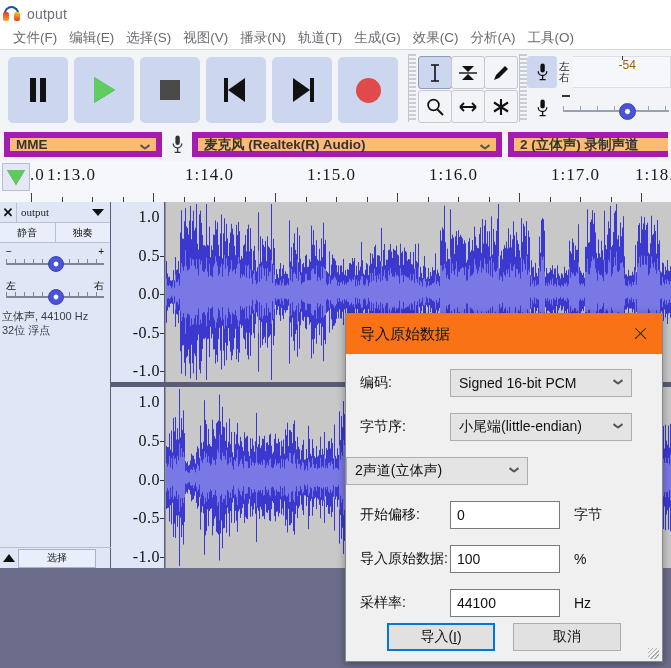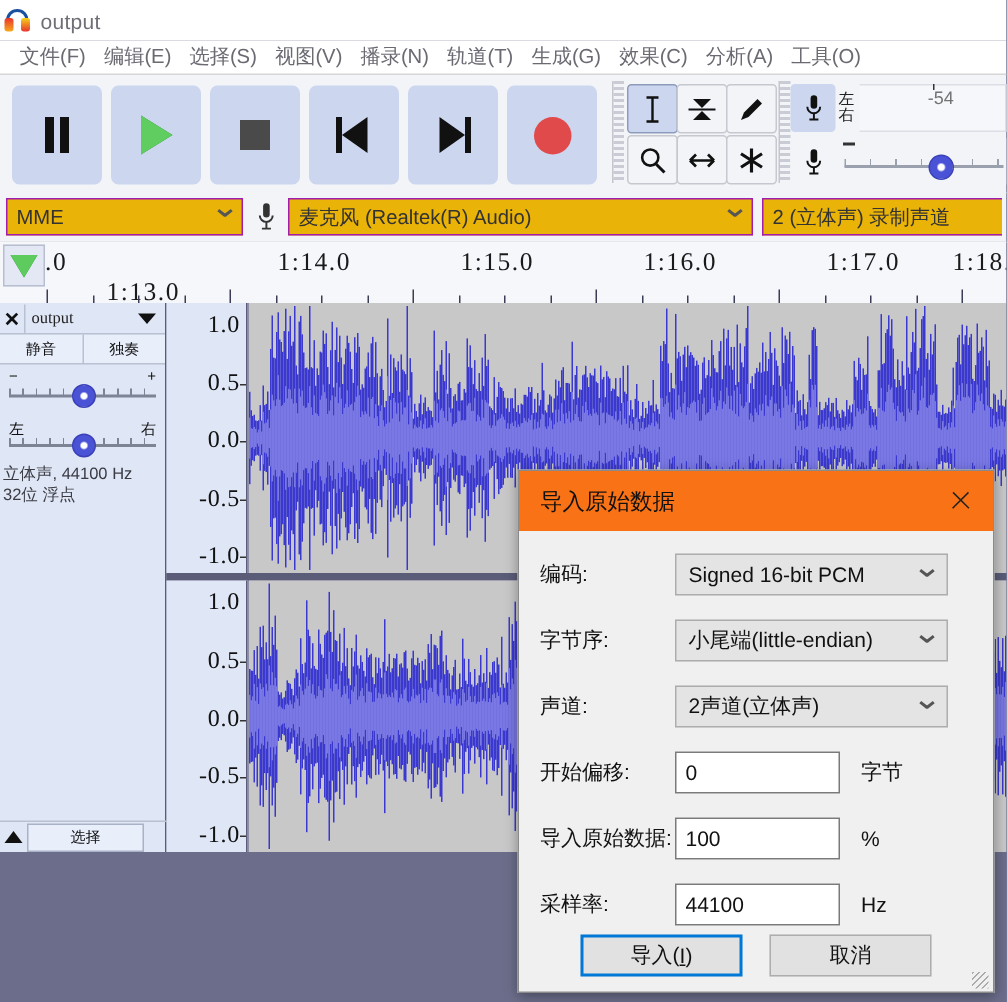--- a/index.html
+++ b/index.html
@@ -92,39 +92,39 @@
     position: absolute; left: 8px; width: 144px; height: 31px;
     background: #f3f4f7; display: flex; align-items: center;
   }
   .micbtn {
     width: 28px; height: 30px; background: #ccd7ef; border: 1px solid #ccd7ef;
     border-radius: 3px; display: flex; align-items: center; justify-content: center; flex: none;
   }
   .micbtn.plain { background: #f3f4f7; border-color: #f3f4f7; }
   .lrlabels { width: 14px; font-size: 10.5px; line-height: 11px; color: #222; flex: none; margin-left: 2px; }
   .meterbody { position: relative; flex: 1; height: 30px; background: #f6f7fa; border: 1px solid #dcdfe6; border-left: none; }
-  .meterbody .dbmark { position: absolute; left: 47%; top: 1px; font-size: 12px; color: #737373; }
+  .meterbody .dbmark { position: absolute; left: 47%; top: 1px; font-size: 12px; color: #a16207; }
   .meterbody .tick { position: absolute; left: 50%; top: -1px; width: 1px; height: 4px; background: #333; }
   .slidertrack { position: relative; flex: 1; height: 30px; }
   .slidertrack .rail { position: absolute; left: 6px; right: 2px; top: 17px; height: 2px; background: #9aa0ad; }
   .slidertrack .ticks { position: absolute; left: 6px; right: 2px; top: 13px; height: 5px;
     background: repeating-linear-gradient(90deg,#9aa0ad 0 1px, transparent 1px 17px); }
   .slidertrack .minus { position: absolute; left: 5px; top: 2px; width: 8px; height: 2px; background: #333; }
   .slidertrack .thumb { position: absolute; top: 10px; width: 15px; height: 15px; border-radius: 50%;
     background: radial-gradient(circle at 50% 50%, #ffffff 0 18%, #4a52d6 30% 100%); border: 1px solid #3a40b8; }
 
   
   .devicebar {
     position: absolute; left: 0; top: 128px; width: 671px; height: 33px;
     background: #f3f4f7; border-bottom: 1px solid #b9bcc4;
     display: flex; align-items: center;
   }
   .combo {
-    height: 25px; background: #eab308; border: 1px solid #a21caf;
-    display: flex; align-items: center; position: relative; box-sizing: border-box;
+    height: 25px; background: #fdba74; border: 6px solid #a21caf;
+    display: flex; align-items: center; position: relative; box-sizing: border-box; font-weight: bold;
   }
   .combo .txt { font-size: 13.5px; color: #333; padding-left: 6px; white-space: nowrap; overflow: hidden; }
   .combo .chev { position: absolute; right: 7px; top: 8px; width: 8px; height: 8px; }
   .chevglyph { display: block; width: 8px; height: 5px; position: relative; }
   .chevglyph:before, .chevglyph:after {
     content: ""; position: absolute; top: 0; width: 6px; height: 1.6px; background: #555;
   }
   .chevglyph:before { left: -1px; transform: rotate(38deg); }
   .chevglyph:after { left: 3px; transform: rotate(-38deg); }
 
@@ -389,21 +389,21 @@
       <span class="txt">2 (立体声) 录制声道</span>
     </div>
   </div>
 
   <div class="ruler">
     <div class="pinbtn">
       <span class="pintri"></span>
     </div>
     <div id="rulerlabels">
         <div class="rlab" style="left: 30px;">.0</div>
-        <div class="rlab" style="left: 71px; margin-top: 20px;">1:13.0</div>
+        <div class="rlab" style="left: 47px;">1:13.0</div>
         <div class="rlab" style="left: 185px;">1:14.0</div>
         <div class="rlab" style="left: 307px;">1:15.0</div>
         <div class="rlab" style="left: 429px;">1:16.0</div>
         <div class="rlab" style="left: 551px;">1:17.0</div>
         <div class="rlab" style="left: 635px;">1:18.</div>
         <div class="rtick" style="left: 31px; height: 9px;"></div>
         <div class="rtick" style="left: 62px; height: 5px;"></div>
         <div class="rtick" style="left: 92px; height: 5px;"></div>
         <div class="rtick" style="left: 123px; height: 5px;"></div>
         <div class="rtick" style="left: 153px; height: 9px;"></div>
@@ -2550,21 +2550,20 @@
           <span class="funit">%</span>
         </div>
         <div class="frow" style="top: 146px;">
           <div class="flabel">开始偏移:</div>
           <div class="finput">
             <span class="v">0</span>
           </div>
           <span class="funit">字节</span>
         </div>
         <div class="frow" style="top: 102px;">
-          <div class="flabel">声道:</div>
           <div class="fcombo">
             <span class="v">2声道(立体声)</span>
             <span class="chev">
               <span class="chevglyph"></span>
             </span>
           </div>
         </div>
         <div class="frow" style="top: 58px;">
           <div class="flabel">字节序:</div>
           <div class="fcombo">

